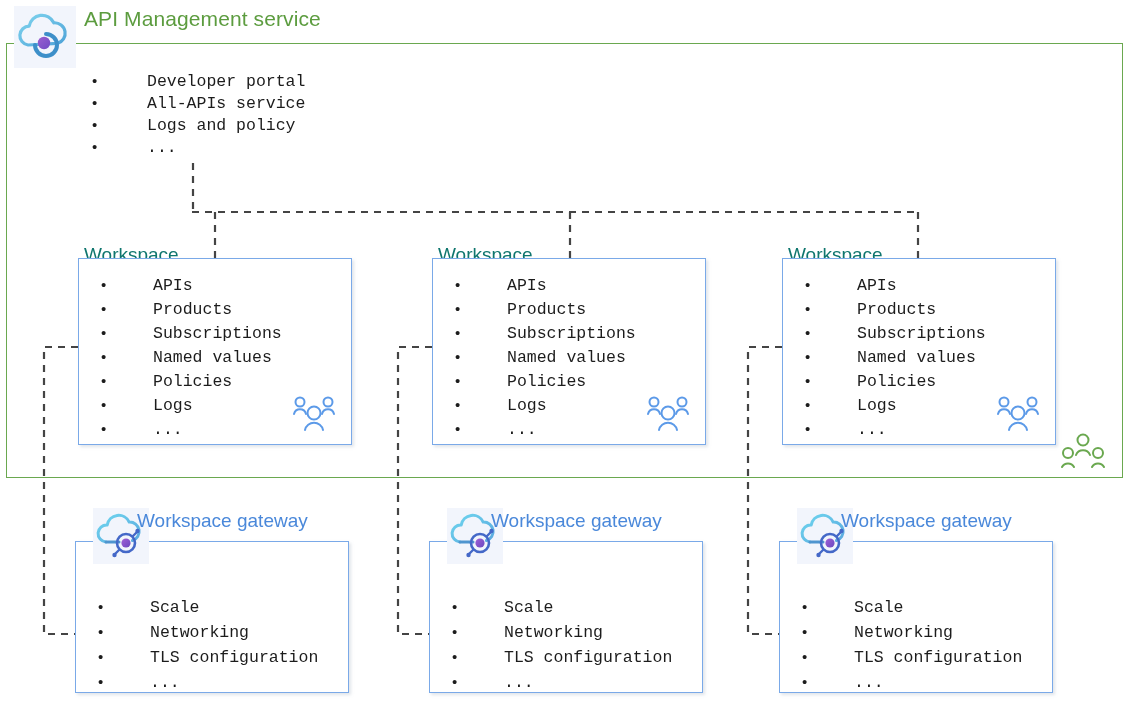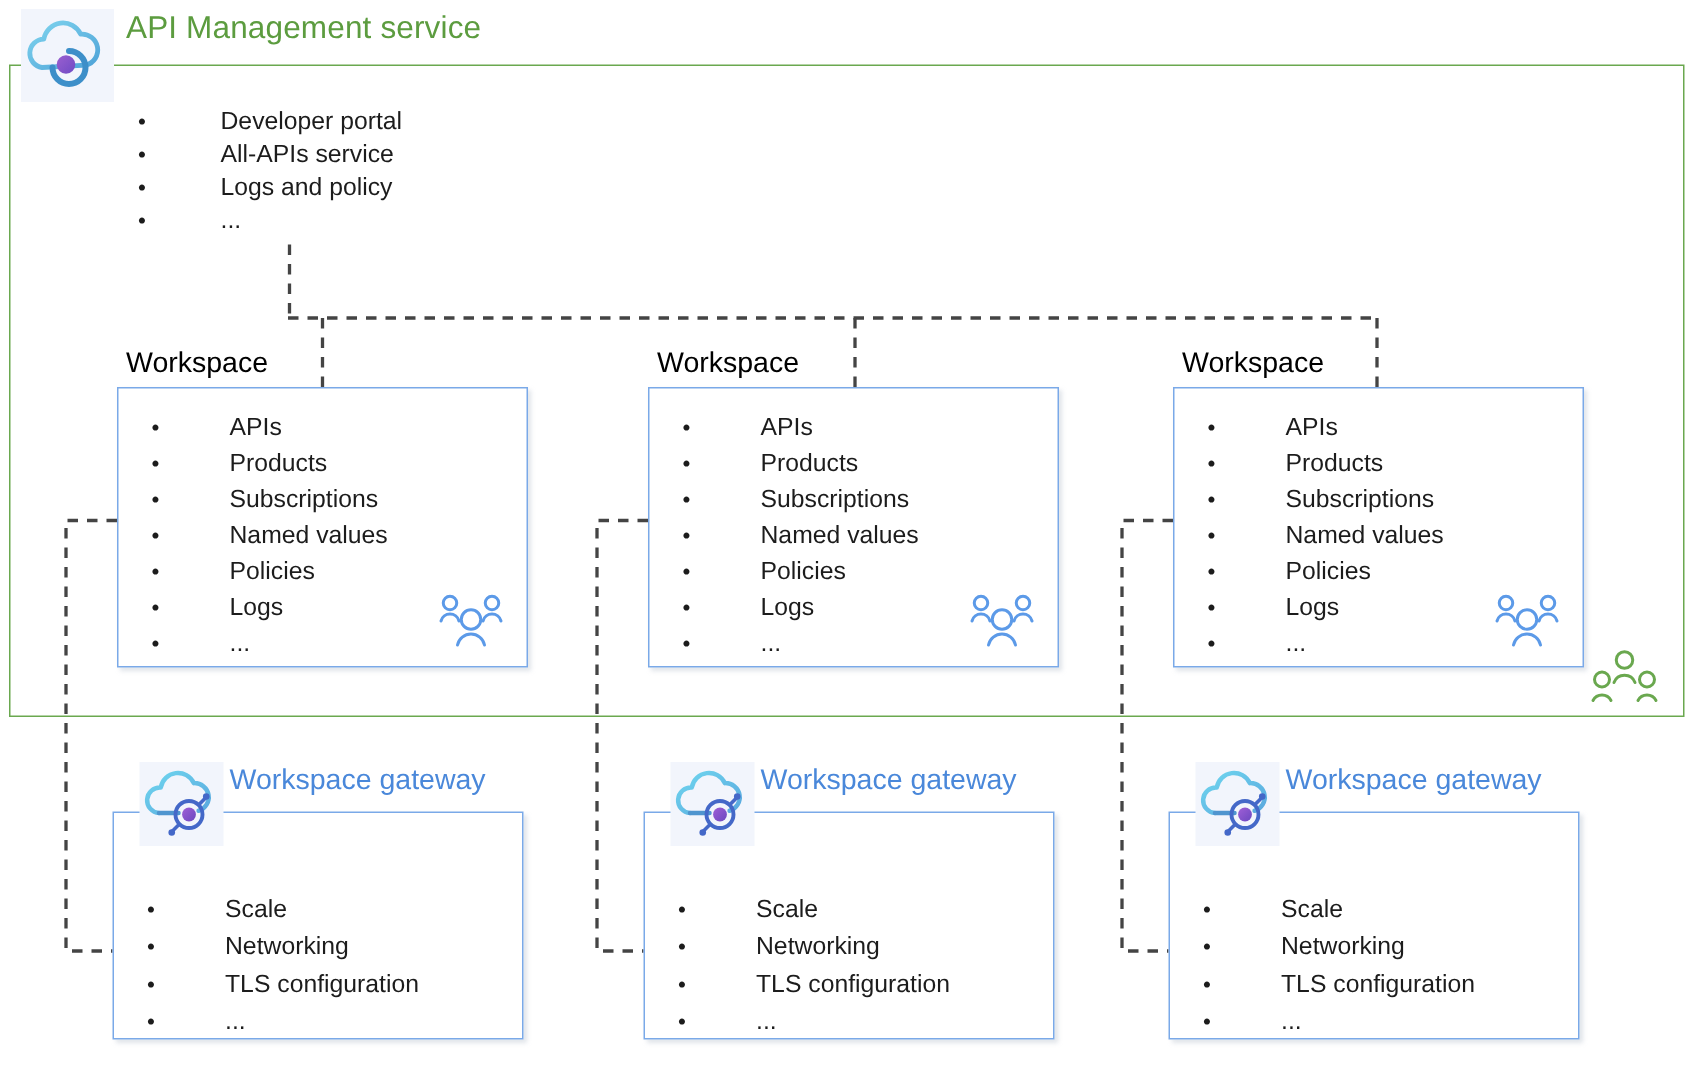--- a/index.html
+++ b/index.html
@@ -75,31 +75,32 @@
     text-align: left;
     font-size: 15px;
     color: #1c1c1c;
     flex: 0 0 auto;
   }
   .bullet-gap {
     flex: 0 0 auto;
   }
   .bullet-text {
     flex: 0 0 auto;
+    font-family: Liberation Mono, monospace;
   }
   .service-list .bullet-gap { width: 47px; }
 
   
   .ws-group { position: absolute; }
   .ws-label {
     position: absolute;
     left: 6px;
-    top: 4px;
+    top: 16px;
     font-size: 19px;
-    color: #000000;
+    color: #0f766e;
     white-space: nowrap;
   }
   .ws-box {
     position: absolute;
     left: 0px;
     top: 30px;
     width: 274px;
     height: 187px;
     border: 1.4px solid #7aa9e8;
     background: #ffffff;
@@ -135,21 +136,20 @@
 
   
   .gw-group { position: absolute; }
   .gw-label {
     position: absolute;
     left: 62px;
     top: 2px;
     font-size: 19px;
     color: #4a88da;
     white-space: nowrap;
-    margin-left: 16px;
   }
   .gw-box {
     position: absolute;
     left: 0px;
     top: 33px;
     width: 274px;
     height: 152px;
     border: 1.4px solid #7aa9e8;
     background: #ffffff;
     box-sizing: border-box;

